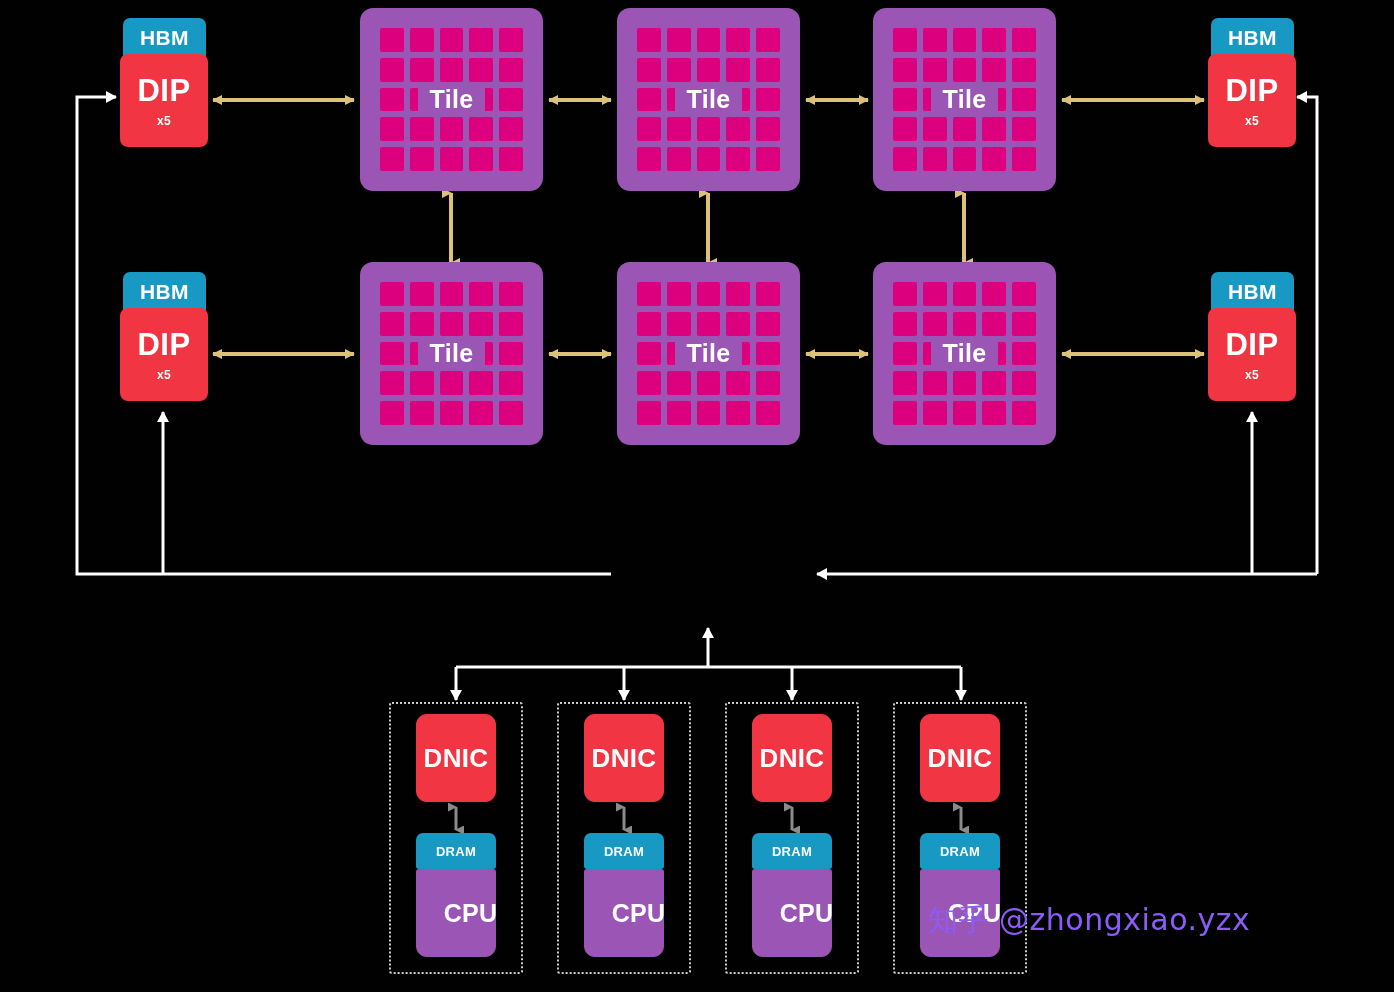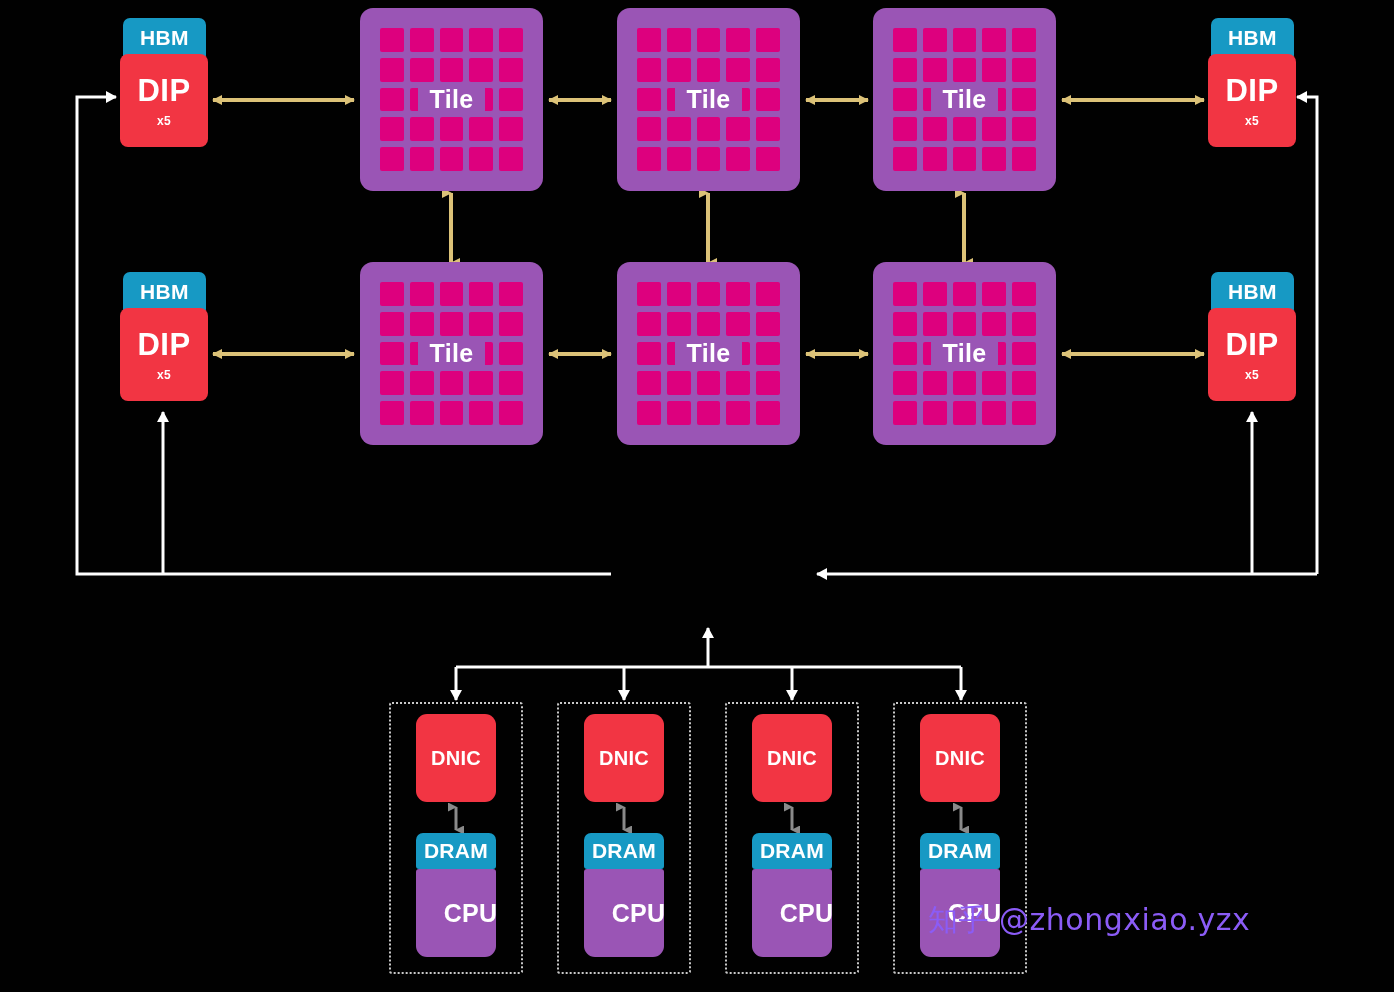--- a/index.html
+++ b/index.html
@@ -31,22 +31,22 @@
   .tile .tlabel{position:absolute;left:0;right:0;top:0;bottom:0;display:flex;
                 align-items:center;justify-content:center;font-size:25px;color:#fff;
                 font-weight:bold;letter-spacing:.3px;}
   .tile .tlabel span{background:#9a55b5;padding:2px 12px;border-radius:2px;}
 
   
   .switchbox{background:#0a5387;border-radius:7px;font-size:26px;letter-spacing:.3px;}
 
   
   .node{position:absolute;box-sizing:border-box;border:2px dotted #c9c9c9;border-radius:3px;}
-  .dnic{background:#f23543;border-radius:11px;font-size:20px;letter-spacing:.3px;}
-  .dram{background:#1799c4;border-radius:7px 7px 3px 3px;font-size:21px;letter-spacing:.3px;}
+  .dnic{background:#f23543;border-radius:11px;font-size:26px;letter-spacing:.3px;}
+  .dram{background:#1799c4;border-radius:7px 7px 3px 3px;font-size:13px;letter-spacing:.3px;}
   .cpu{background:#9a55b5;border-radius:3px 3px 11px 11px;font-size:25px;letter-spacing:.3px;padding-left:29px;}
 
   
   .wm{position:absolute;color:#8b5cf6;font-size:30px;font-weight:400;white-space:nowrap;
       letter-spacing:.5px;font-family:"DejaVu Sans","Liberation Sans",sans-serif;}
 </style>
 </head>
 <body>
 
 <div id="stage">

